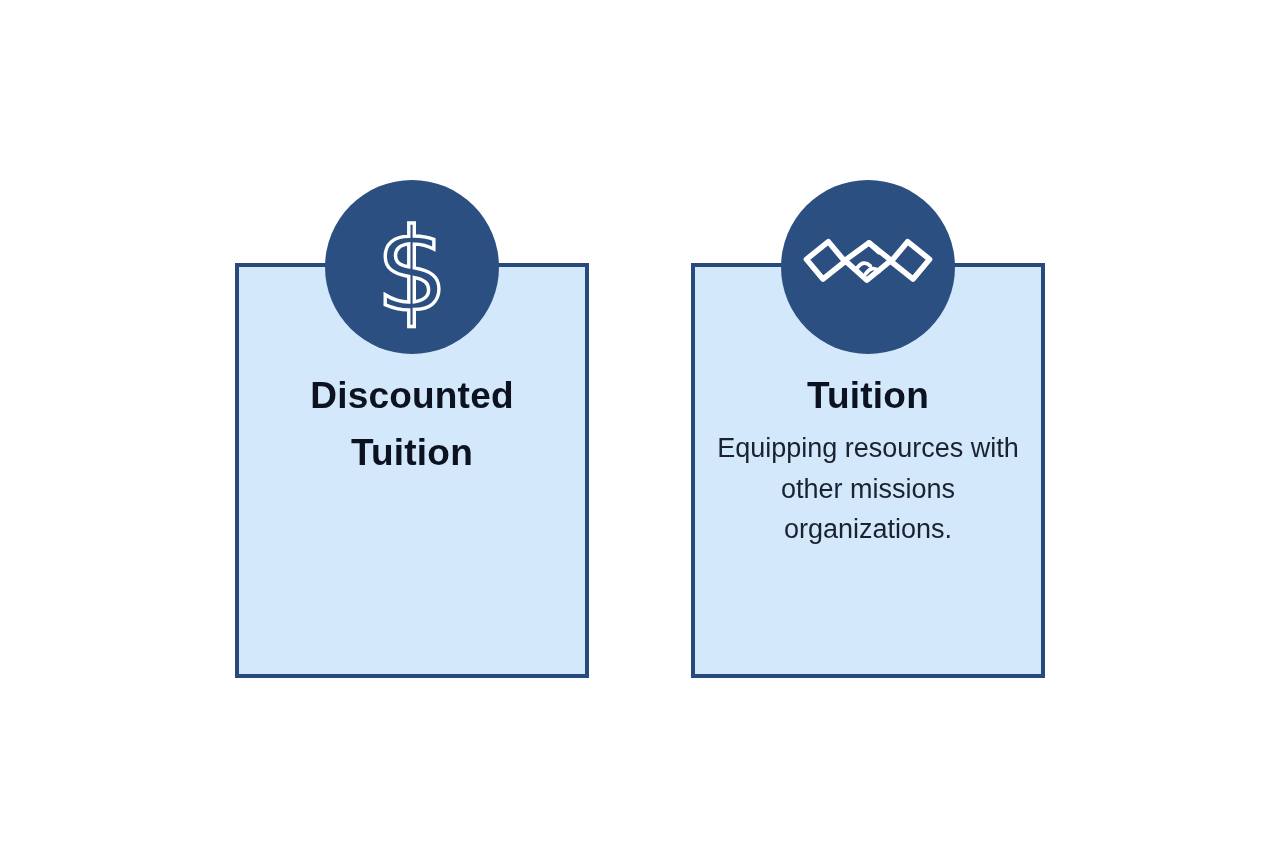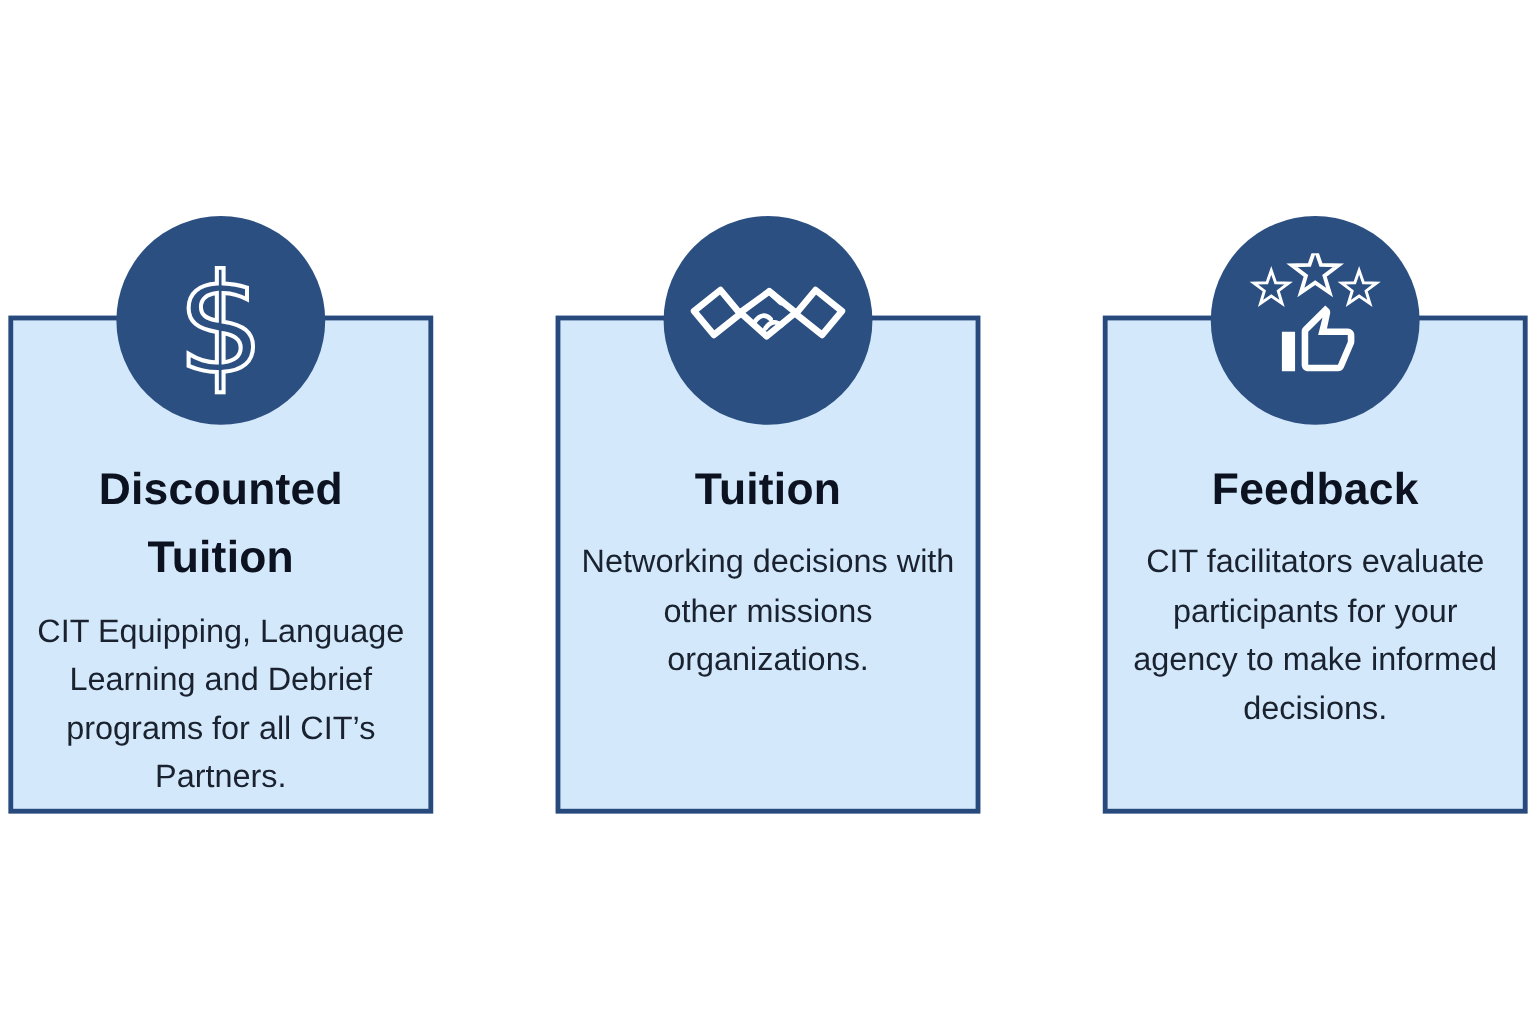--- a/index.html
+++ b/index.html
@@ -42,21 +42,21 @@
     width: 174px;
     height: 174px;
     border-radius: 50%;
     background: #2b4f80;
     display: flex;
     align-items: center;
     justify-content: center;
   }
   .badge svg { display: block; }
   .card-title {
-    margin: 12px;
+    margin: 0;
     font-size: 37px;
     font-weight: 700;
     line-height: 1.55;
     color: #0c1220;
     letter-spacing: 0.2px;
   }
   .card-body {
     margin: 4px 0 0;
     font-size: 27px;
     line-height: 1.5;
@@ -71,52 +71,34 @@
 
     <section class="card">
       <div class="badge">
         <span>
           <svg width="80" height="138" viewBox="0 0 80 145">
             <text x="40" y="118" text-anchor="middle" font-family="DejaVu Sans, sans-serif" font-size="120" fill="none" stroke="#ffffff" stroke-width="3.5">$</text>
           </svg>
         </span>
       </div>
       <h2 class="card-title">Discounted Tuition</h2>
-      <p class="card-body">CIT Equipping, Language Learning and Debrief programs for all CIT’s Partners.</p>
     </section>
 
     <section class="card">
       <div class="badge">
         <span>
           <svg width="132" height="88" viewBox="0 0 120 80" fill="none" stroke="#ffffff" stroke-width="5" stroke-linecap="round" stroke-linejoin="round">
             <path d="M4 33 L24 17 L39 35 L19 51 Z"></path>
             <path d="M116 33 L96 17 L81 35 L101 51 Z"></path>
             <path d="M39 34 L61 18 L81 34 L59 52 Z"></path>
             <path d="M61 18 l9 8"></path>
             <path d="M50 41 q6 -8 12 -2" stroke-width="3.5"></path>
             <path d="M58 46 q6 -8 12 -2" stroke-width="3.5"></path>
           </svg>
         </span>
       </div>
       <h2 class="card-title">Tuition</h2>
-      <p class="card-body">Networking decisions with other missions organizations.</p>
+      <p class="card-body">Equipping resources with other missions organizations.</p>
     </section>
 
-    <section class="card">
-      <div class="badge">
-        <span>
-          <svg width="122" height="112" viewBox="0 0 120 110">
-            <defs>
-              <path id="star" d="M0 -10 L2.35 -3.24 L9.51 -3.09 L3.8 1.24 L5.88 8.09 L0 4 L-5.88 8.09 L-3.8 1.24 L-9.51 -3.09 L-2.35 -3.24 Z" fill="none" stroke="#ffffff" stroke-width="1.6"></path>
-            </defs>
-            <use href="#star" transform="translate(60,16) scale(2)"></use>
-            <use href="#star" transform="translate(24,29) scale(1.5)"></use>
-            <use href="#star" transform="translate(96,29) scale(1.5)"></use>
-            <path fill="#ffffff" stroke="none" transform="translate(30,40) scale(2.7)" d="M9 21h9c.83 0 1.54-.5 1.84-1.22l3.02-7.05c.09-.23.14-.47.14-.73v-2c0-1.1-.9-2-2-2h-6.31l.95-4.57.03-.32c0-.41-.17-.79-.44-1.06L14.17 1 7.58 7.59C7.22 7.95 7 8.45 7 9v10c0 1.1.9 2 2 2zM9 9l4.34-4.34L12 10h9v2l-3 7H9V9zM1 9h4v12H1z"></path>
-          </svg>
-        </span>
-      </div>
-      <h2 class="card-title">Feedback</h2>
-      <p class="card-body">CIT facilitators evaluate participants for your agency to make informed decisions.</p>
-    </section>
 
   </div>
 </div>
 
 </body></html>

